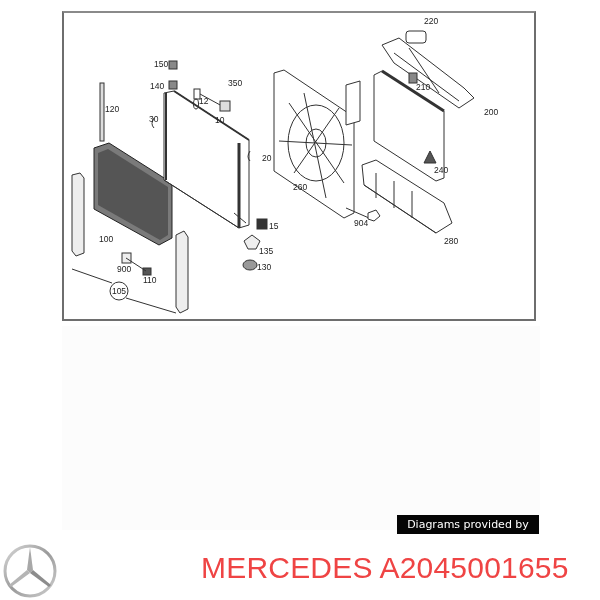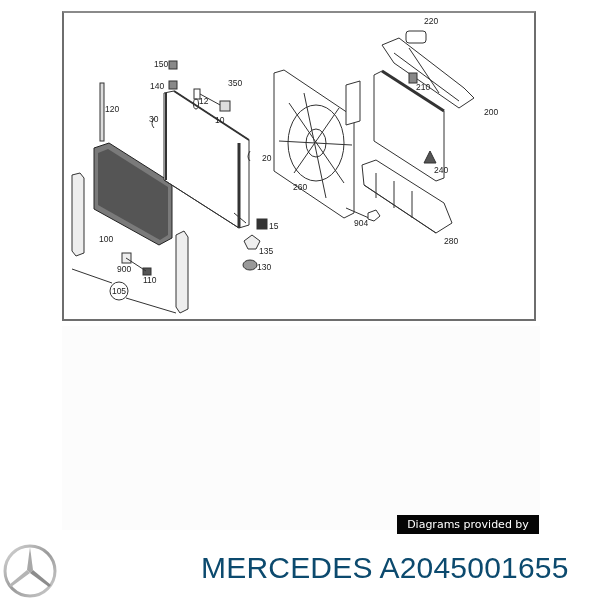--- a/index.html
+++ b/index.html
@@ -3,21 +3,21 @@
 <meta charset="utf-8">
 <style>
   html, body { margin:0; padding:0; background:#ffffff; }
   body { width:600px; height:600px; position:relative; overflow:hidden; font-family:"Liberation Sans", sans-serif; }
   .bg-panel { position:absolute; left:62px; top:326px; width:478px; height:204px; background:#fcfcfc; }
   .diagram-box { position:absolute; left:62px; top:11px; width:442px; height:306px; border:2px solid #6e6e6e; border-top-color:#8a8a8a; background:#ffffff; box-sizing:content-box;padding-left:28px; }
   .diagram-box svg { position:absolute; left:0; top:0; }
   .lbl { font-family:"Liberation Sans", sans-serif; font-size:8.5px; fill:#222; }
   .credit { position:absolute; left:397px; top:515px; width:142px; height:19px; background:#050505; color:#ffffff; font-size:11px; line-height:19px; text-align:center; font-family:"DejaVu Sans", sans-serif; }
   .logo { position:absolute; left:2px; top:543px; width:56px; height:56px; }
-  .title { position:absolute; left:201px; top:551px; font-size:30px; color:#0c4a6e; font-family:"Liberation Sans", sans-serif; letter-spacing:0.2px; white-space:nowrap; }
+  .title { position:absolute; left:201px; top:551px; font-size:30px; color:#ef4444; font-family:"Liberation Sans", sans-serif; letter-spacing:0.2px; white-space:nowrap; }
 </style>
 </head>
 <body>
 
 <div class="bg-panel"></div>
 
 <div class="diagram-box">
   <svg width="442" height="306" viewBox="0 0 442 306">
     <g fill="none" stroke="#333" stroke-width="1">
 

